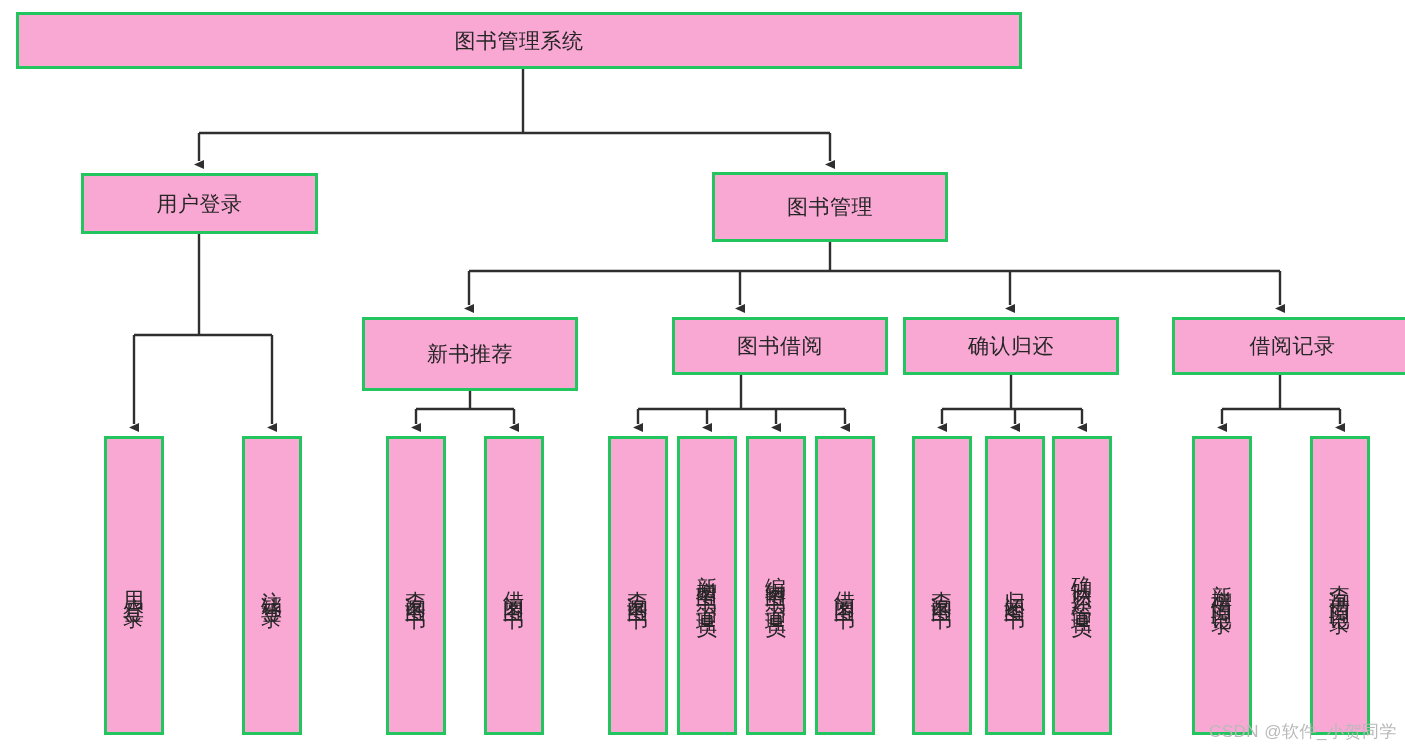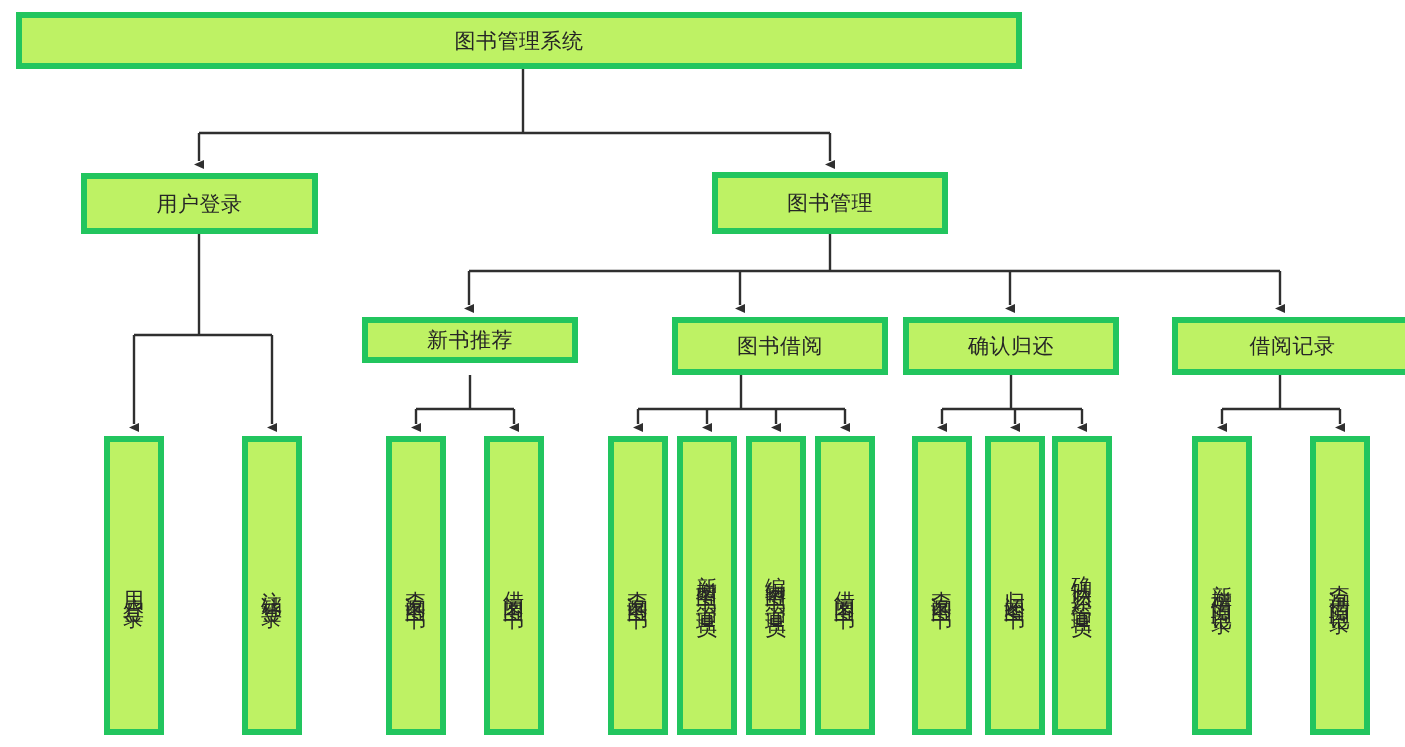--- a/index.html
+++ b/index.html
@@ -21,22 +21,22 @@
     position: absolute;
     left: 0;
     top: 0;
     width: 1405px;
     height: 747px;
     pointer-events: none;
   }
   .node {
     position: absolute;
     box-sizing: border-box;
-    background: #bef264;
-    border: 6px solid #22c55e;
+    background: #f9a8d4;
+    border: 3px solid #22c55e;
     display: flex;
     align-items: center;
     justify-content: center;
     color: #262626;
   }
   .node.horiz {
     font-size: 21px;
     letter-spacing: 0.5px;
     line-height: 1.1;
   }
@@ -111,24 +111,24 @@
       </g>
   </svg>
 
   <div id="nodes-layer">
       <div class="node horiz" style="left: 16px; top: 12px; width: 1006px; height: 57px;">
         <span class="node-label">图书管理系统</span>
       </div>
       <div class="node horiz" style="left: 81px; top: 173px; width: 237px; height: 61px;">
         <span class="node-label">用户登录</span>
       </div>
-      <div class="node horiz" style="left: 712px; top: 172px; width: 236px; height: 62px;">
+      <div class="node horiz" style="left: 712px; top: 172px; width: 236px; height: 70px;">
         <span class="node-label">图书管理</span>
       </div>
-      <div class="node horiz" style="left: 362px; top: 317px; width: 216px; height: 46px;">
+      <div class="node horiz" style="left: 362px; top: 317px; width: 216px; height: 74px;">
         <span class="node-label">新书推荐</span>
       </div>
       <div class="node horiz" style="left: 633px; top: 317px; width: 216px; height: 58px; margin-left: 39px;">
         <span class="node-label">图书借阅</span>
       </div>
       <div class="node horiz" style="left: 903px; top: 317px; width: 216px; height: 58px;">
         <span class="node-label">确认归还</span>
       </div>
       <div class="node horiz" style="left: 1172px; top: 317px; width: 241px; height: 58px;">
         <span class="node-label">借阅记录</span>
@@ -167,13 +167,14 @@
         <span class="node-label">确认归还（管理员）</span>
       </div>
       <div class="node vert" style="left: 1192px; top: 436px; width: 60px; height: 299px;">
         <span class="node-label">新增借阅记录</span>
       </div>
       <div class="node vert" style="left: 1310px; top: 436px; width: 60px; height: 299px;">
         <span class="node-label">查询借阅记录</span>
       </div>
     </div>
 
+  <div id="watermark">CSDN @软件_小贺同学</div>
 </div>
 
 </body></html>

